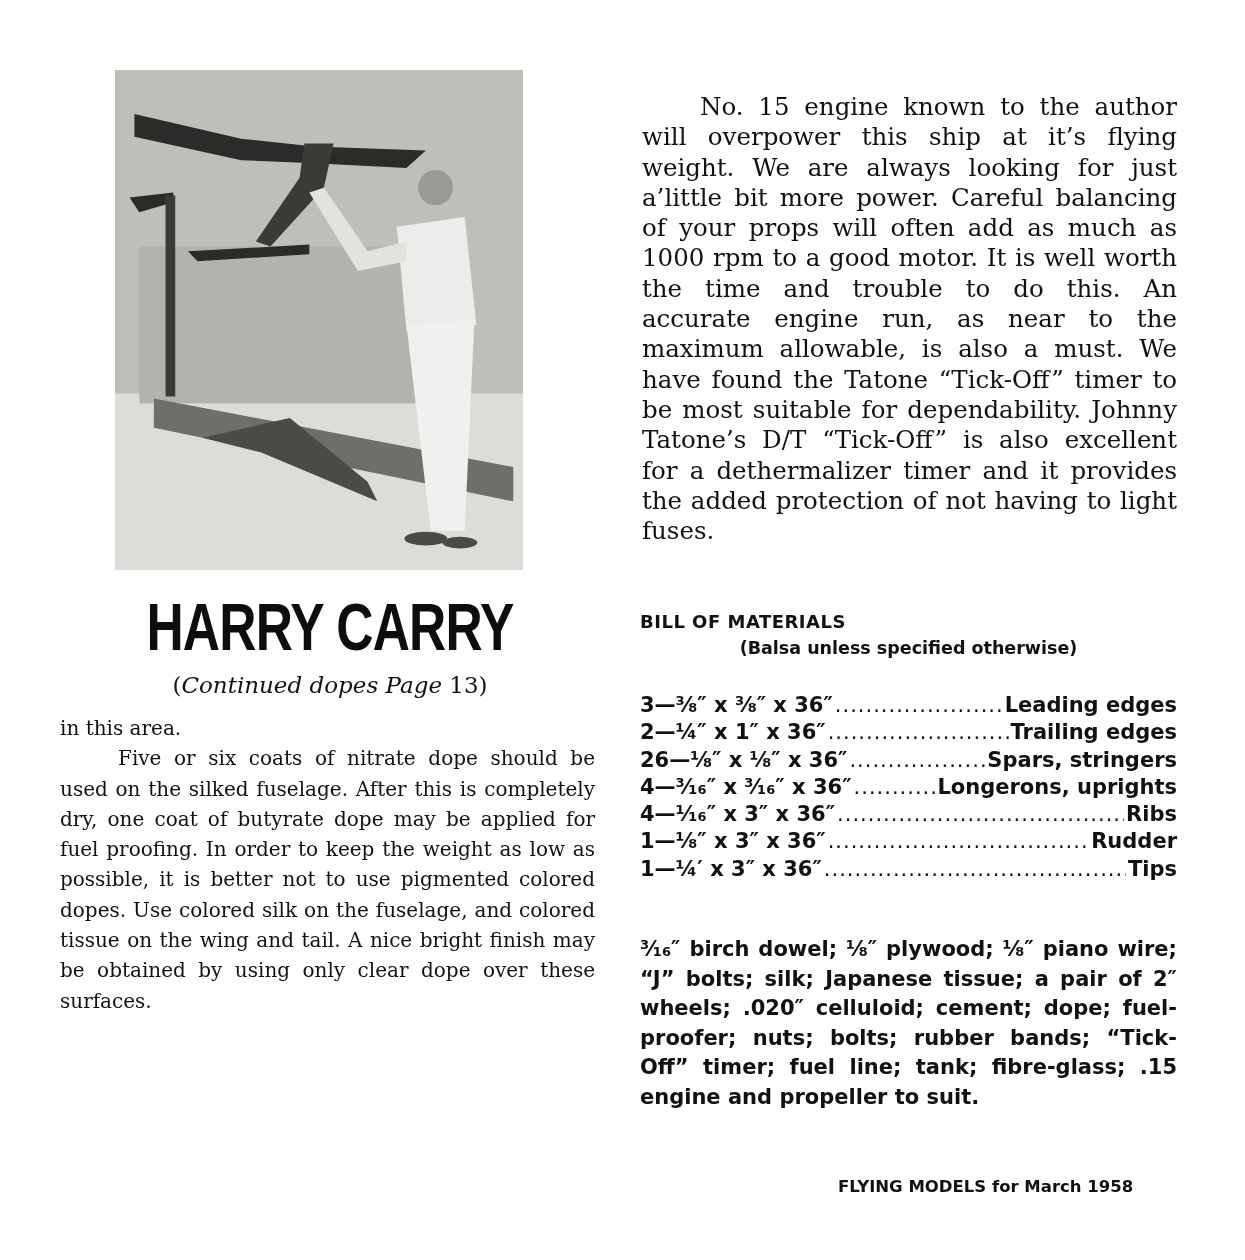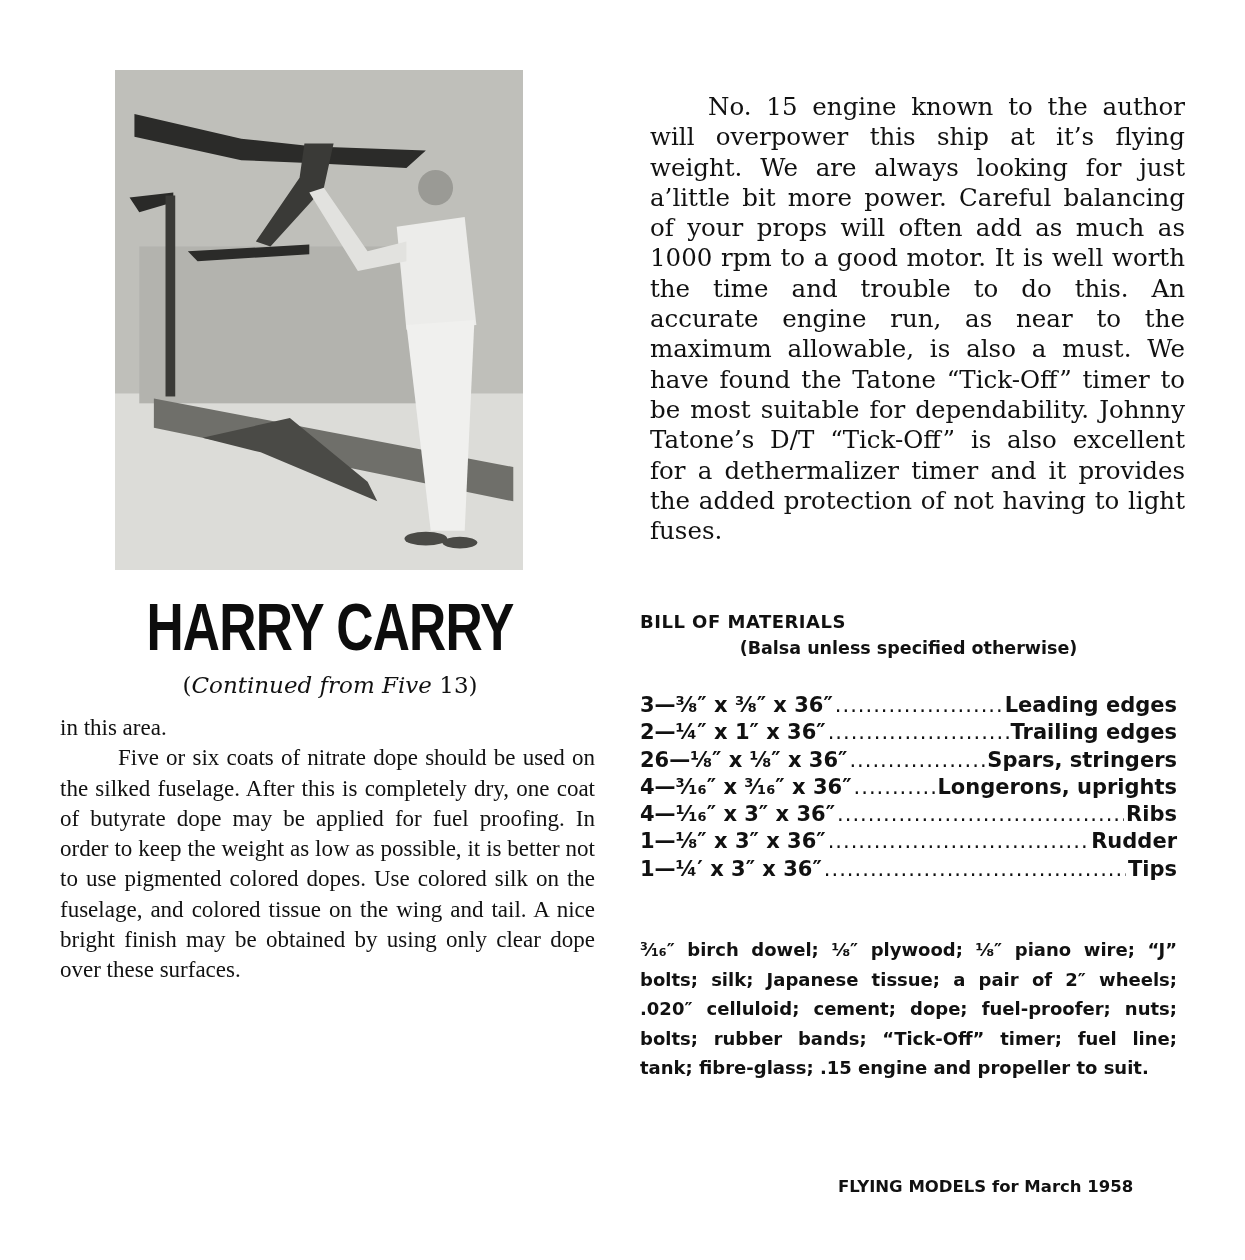--- a/index.html
+++ b/index.html
@@ -2,31 +2,31 @@
 <html><head>
 <meta charset="utf-8">
 <style>
   html, body { margin:0; padding:0; background:#ffffff; }
   body { width:1245px; height:1260px; position:relative; overflow:hidden; color:#111; font-family:"DejaVu Serif", serif; }
   .photo { position:absolute; left:115px; top:70px; width:408px; height:500px; background:#c9c9c5; overflow:hidden; }
   .photo svg { width:100%; height:100%; display:block; }
   .headline { position:absolute; left:60px; top:594px; width:540px; text-align:center; font-family:"Liberation Sans", sans-serif; font-weight:bold; font-size:66px; letter-spacing:-1px; transform:scaleX(0.78); transform-origin:center; line-height:1; color:#0d0d0d; }
   .continued { position:absolute; left:60px; top:672px; width:540px; text-align:center; font-size:23px; }
   .continued i { font-style:italic; }
-  .col-left { position:absolute; left:60px; top:713px; width:535px; font-size:23px; line-height:30.3px; text-align:justify;font-family:Liberation Serif, serif; }
+  .col-left { position:absolute; left:60px; top:713px; width:535px; font-size:20px; line-height:30.3px; text-align:justify; }
   .col-left p, .col-right p { margin:0; }
   .indent { text-indent:58px; }
-  .col-right { position:absolute; left:642px; top:92px; width:535px; font-size:24.5px; line-height:30.3px; text-align:justify;margin-left:8px; }
+  .col-right { position:absolute; left:642px; top:92px; width:535px; font-size:24.5px; line-height:30.3px; text-align:justify; }
   .bom-title { position:absolute; left:640px; top:611px; width:537px; text-align:left; font-family:"DejaVu Sans", sans-serif; font-weight:bold; font-size:18px; letter-spacing:0.5px; }
   .bom-sub { position:absolute; left:640px; top:638px; width:537px; text-align:center; font-family:"DejaVu Sans", sans-serif; font-weight:bold; font-size:17.5px; }
   .bom-list { position:absolute; left:640px; top:692px; width:537px; font-family:"DejaVu Sans", sans-serif; font-weight:bold; font-size:21px; line-height:27.3px; }
   .bom-row { display:flex; align-items:baseline; white-space:nowrap; }
   .bom-row .dots { flex:1; overflow:hidden; margin:0 2px; }
   .bom-row .dots::before { content:"........................................................................................................................"; font-weight:normal; letter-spacing:1px; }
-  .bom-notes { position:absolute; left:640px; top:935px; width:537px; font-family:"DejaVu Sans", sans-serif; font-weight:bold; font-size:18px; line-height:29.6px; text-align:justify; }
+  .bom-notes { position:absolute; left:640px; top:935px; width:537px; font-family:"DejaVu Sans", sans-serif; font-weight:bold; font-size:21px; line-height:29.6px; text-align:justify; }
   .footer { position:absolute; left:838px; top:1177px; font-family:"DejaVu Sans", sans-serif; font-weight:bold; font-size:16.5px; }
 </style>
 </head>
 <body>
 
 <div class="photo">
   <svg viewBox="0 0 420 510" preserveAspectRatio="none">
     <rect x="0" y="0" width="420" height="510" fill="#c8c8c3"></rect>
     <rect x="0" y="0" width="420" height="330" fill="#bfbfba"></rect>
     <rect x="0" y="330" width="420" height="180" fill="#dcdcd8"></rect>
@@ -49,21 +49,21 @@
     <circle cx="330" cy="120" r="18" fill="#9a9a95"></circle>
     <polygon points="290,160 360,150 372,260 300,265" fill="#ececea"></polygon>
     <polygon points="300,260 370,255 360,470 325,470" fill="#f0f0ee"></polygon>
     <polygon points="200,125 215,120 260,185 300,175 300,195 250,205" fill="#e2e2df"></polygon>
     <ellipse cx="320" cy="478" rx="22" ry="7" fill="#4a4a46"></ellipse>
     <ellipse cx="355" cy="482" rx="18" ry="6" fill="#4a4a46"></ellipse>
   </svg>
 </div>
 
 <div class="headline">HARRY CARRY</div>
-<div class="continued">(<i><span>Continued from Five</span></i> <span>13</span>)</div>
+<div class="continued">(<i><span>Continued dopes Page</span></i> <span>13</span>)</div>
 
 <div class="col-left">
   <p>in this area.</p>
   <p class="indent">Five or six coats of nitrate dope should be used on the silked fuselage. After this is completely dry, one coat of butyrate dope may be applied for fuel proofing. In order to keep the weight as low as possible, it is better not to use pigmented colored dopes. Use colored silk on the fuselage, and colored tissue on the wing and tail. A nice bright finish may be obtained by using only clear dope over these surfaces.</p>
 </div>
 
 <div class="col-right">
   <p class="indent">No. 15 engine known to the author will overpower this ship at it’s flying weight. We are always looking for just a’little bit more power. Careful balancing of your props will often add as much as 1000 rpm to a good motor. It is well worth the time and trouble to do this. An accurate engine run, as near to the maximum allowable, is also a must. We have found the Tatone “Tick-Off” timer to be most suitable for dependability. Johnny Tatone’s D/T “Tick-Off” is also excellent for a dethermalizer timer and it provides the added protection of not having to light fuses.</p>
 </div>
 

